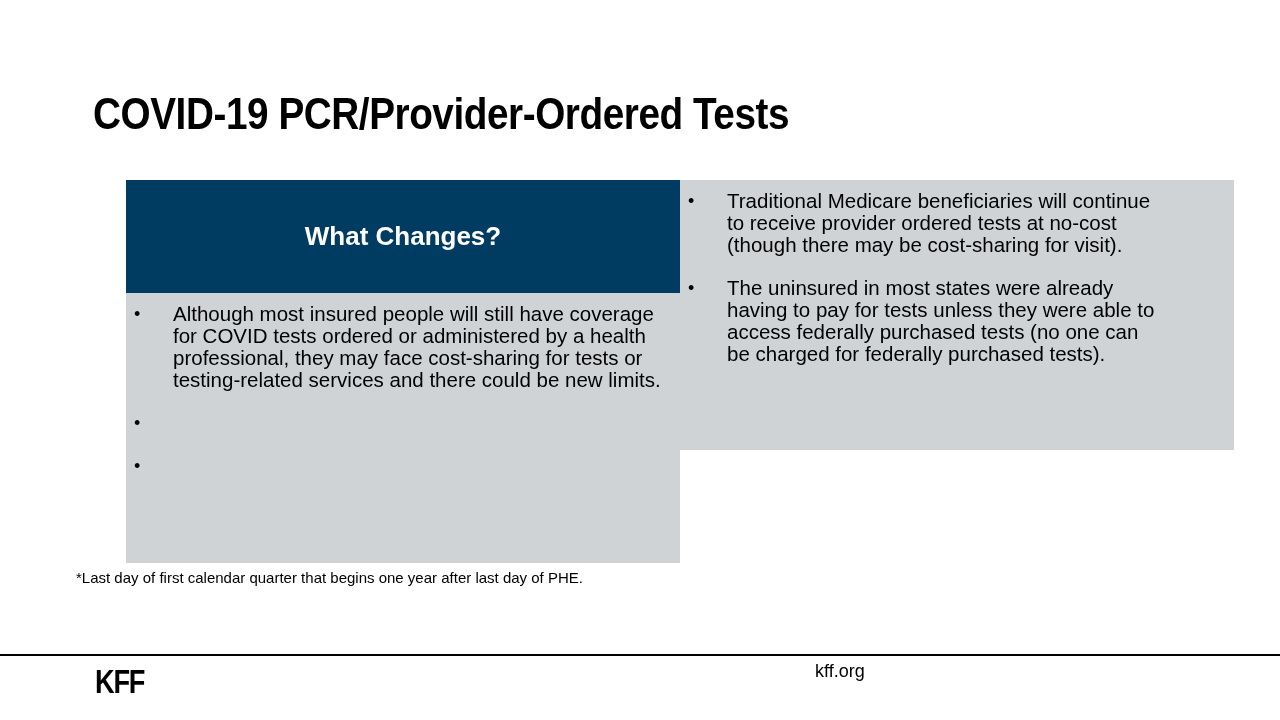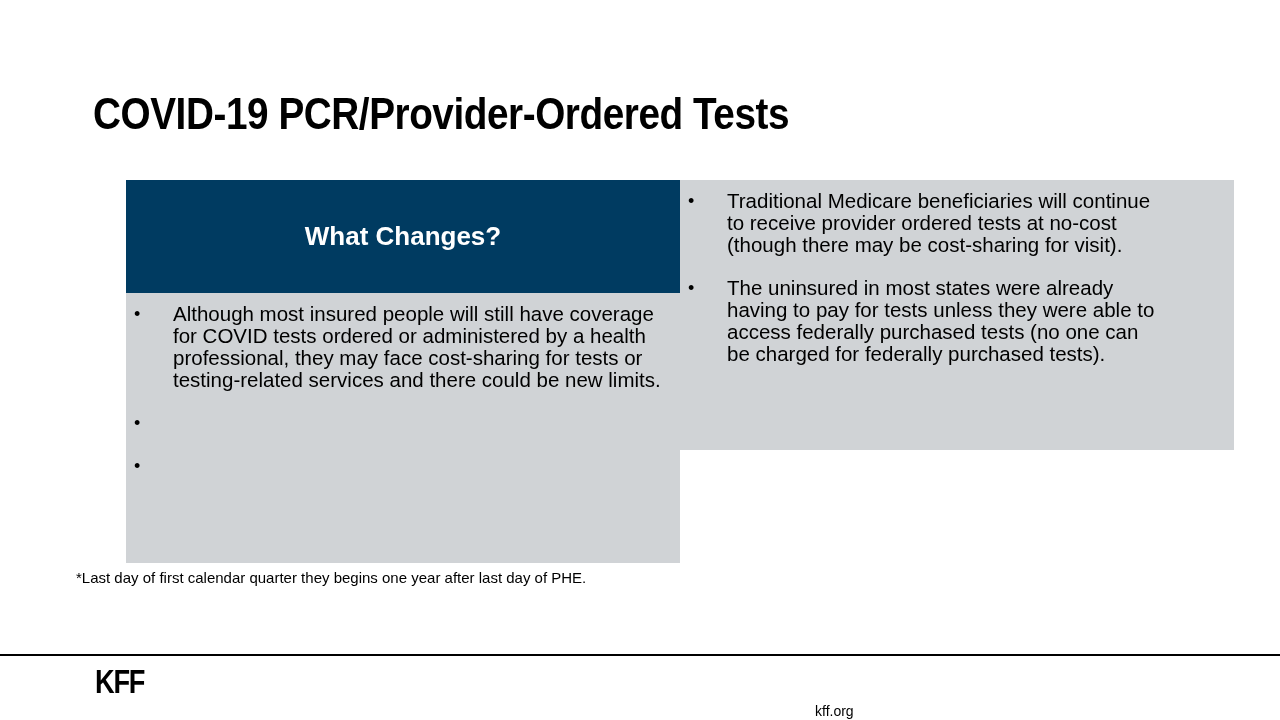--- a/index.html
+++ b/index.html
@@ -38,21 +38,21 @@
   }
   .footer-rule {
     position:absolute; left:0; top:654px; width:1280px; height:2px; background:#000;
   }
   .kff-logo {
     position:absolute; left:95px; top:664px;
     font-size:34px; font-weight:bold; letter-spacing:-1.5px; line-height:34px;
     display:inline-block; transform:scaleX(0.8); transform-origin:0 50%;
   }
   .site-label {
-    position:absolute; left:815px; top:704px; font-size:14px; line-height:15px;text-align:right;
+    position:absolute; left:815px; top:664px; font-size:18px; line-height:15px;text-align:right;
   }
 </style>
 </head>
 <body>
 
 <div class="slide">
 
   <h1 class="title">COVID-19 PCR/Provider-Ordered Tests</h1>
 
   <div class="columns">
@@ -91,21 +91,21 @@
           <span class="bullet-text">The uninsured in most states were already
 having to pay for tests unless they were able to
 access federally purchased tests (no one can
 be charged for federally purchased tests).</span>
         </div>
       </div>
     </div>
 
   </div>
 
-  <div class="footnote">*Last day of first calendar quarter they begins one year after last day of PHE.</div>
+  <div class="footnote">*Last day of first calendar quarter that begins one year after last day of PHE.</div>
 
   <div class="footer-rule"></div>
 
   <div class="kff-logo">KFF</div>
 
   <div class="site-label">kff.org</div>
 
 </div>
 
 </body></html>

